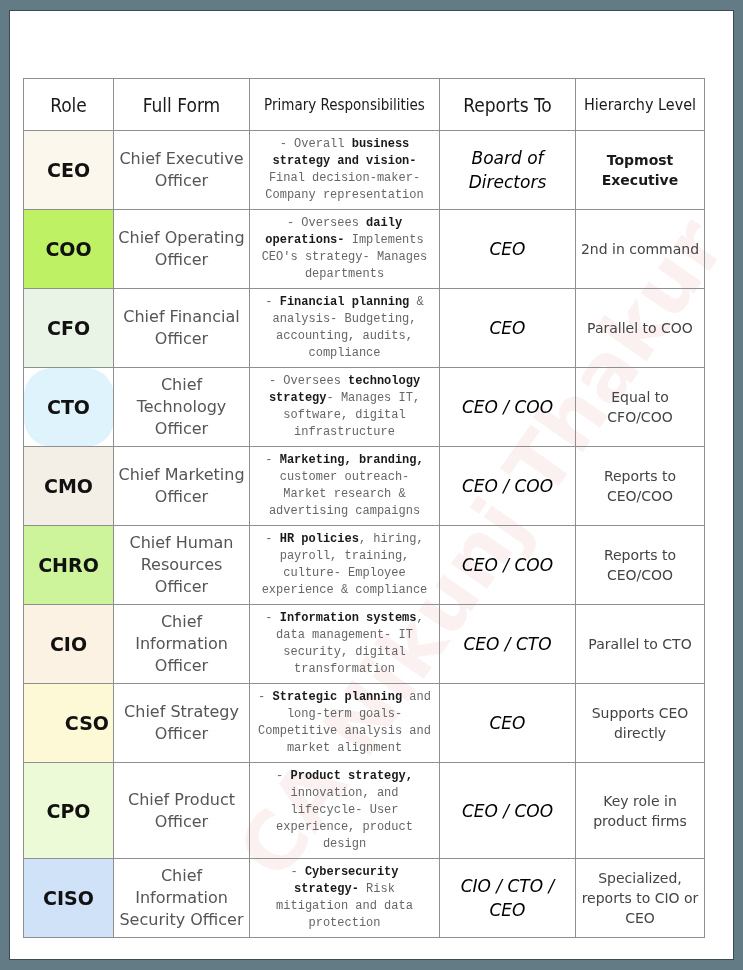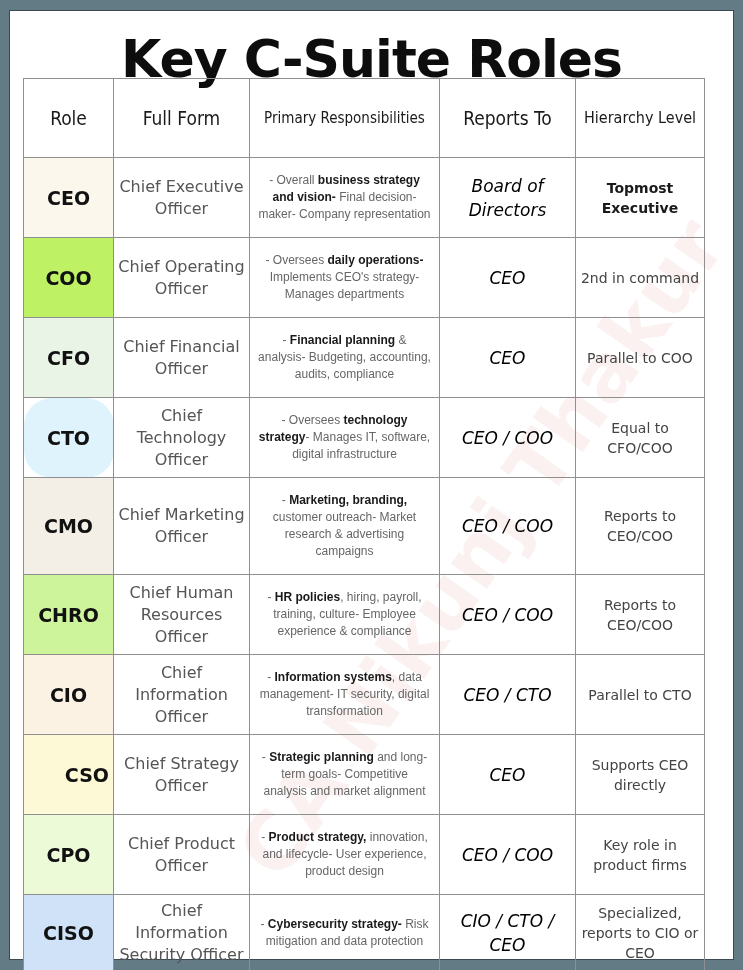--- a/index.html
+++ b/index.html
@@ -37,21 +37,21 @@
       table-layout: fixed;
     }
     td, th {
       border: 1.5px solid #8f8f8f;
       text-align: center;
       vertical-align: middle;
       padding: 2px 4px;
       box-sizing: border-box;
     }
     th {
-      height: 79px;
+      height: 52px;
       font-weight: normal;
       color: #1a1a1a;
       font-size: 19px;
       font-family: "DejaVu Sans Condensed", "DejaVu Sans", sans-serif;
     }
     th.small { font-size: 15px; line-height: 22px; }
     tr.row td { height: 77.6px; }
     td.role {
       font-family: "DejaVu Sans", sans-serif;
       font-weight: bold;
@@ -62,22 +62,22 @@
       font-size: 16px;
       color: #555;
       line-height: 22px;
       font-family: "DejaVu Sans", sans-serif;
       font-weight: normal;
     }
     td.resp {
       font-size: 12px;
       color: #666;
       line-height: 17px;
-      font-family: Liberation Sans, sans-serif;
-      padding: 14px 8px;
+      font-family: Liberation Mono, monospace;
+      padding: 5px 8px;
     }
     td.resp b { color: #1a1a1a; }
     td.rep {
       font-style: italic;
       font-size: 17px;
       color: #000000;
       line-height: 24px;
       font-family: "DejaVu Sans", sans-serif;
     }
     td.lvl {
@@ -98,21 +98,20 @@
       white-space: nowrap;
       pointer-events: none;
       font-family: "DejaVu Sans", sans-serif;
       top: 830px; left: 210px;
     }
   </style>
 </head>
 <body>
 
 <div class="card">
-  <div class="title">Key C-Suite Roles</div>
   <div class="watermark">CA Nikunj Thakur</div>
 </div>
 
 <table>
   <colgroup>
     <col style="width:90px">
     <col style="width:136px">
     <col style="width:190px">
     <col style="width:136px">
     <col style="width:129px">

